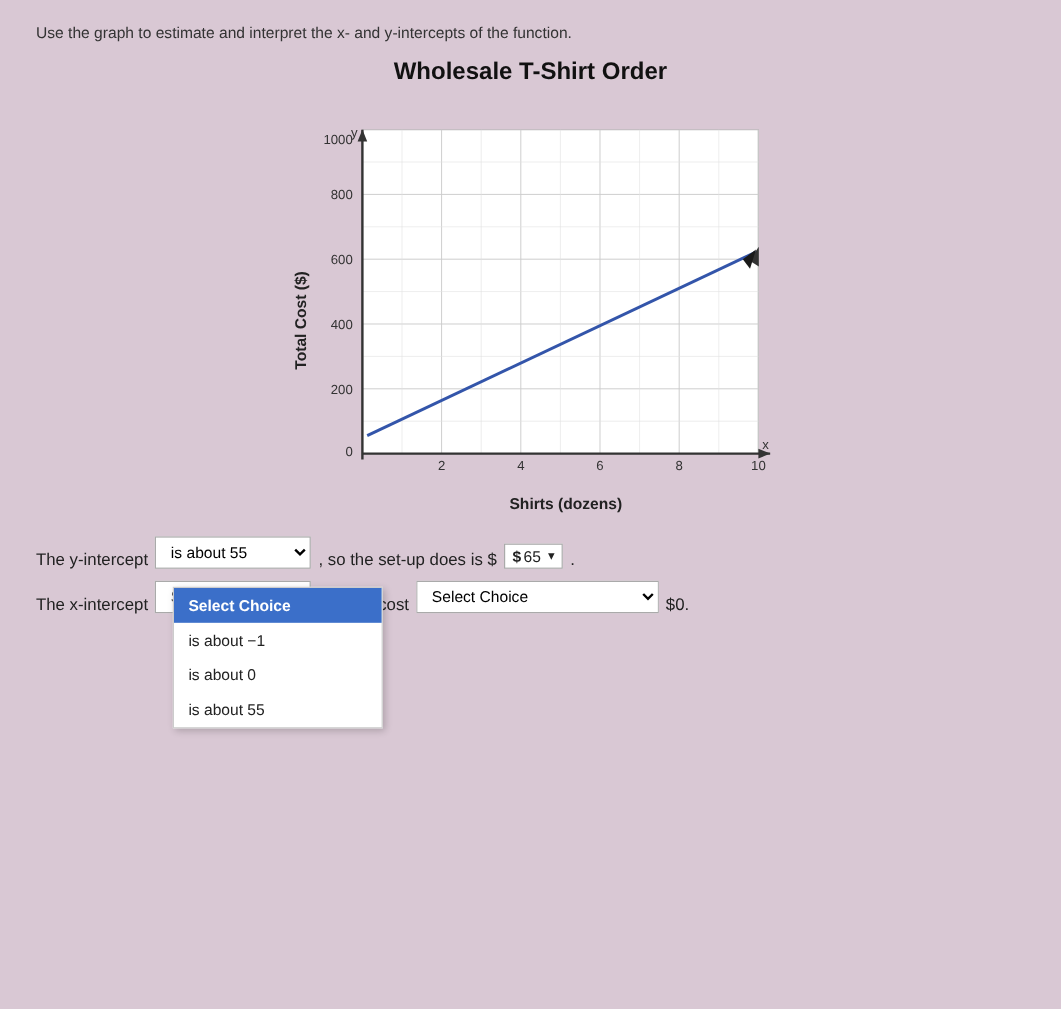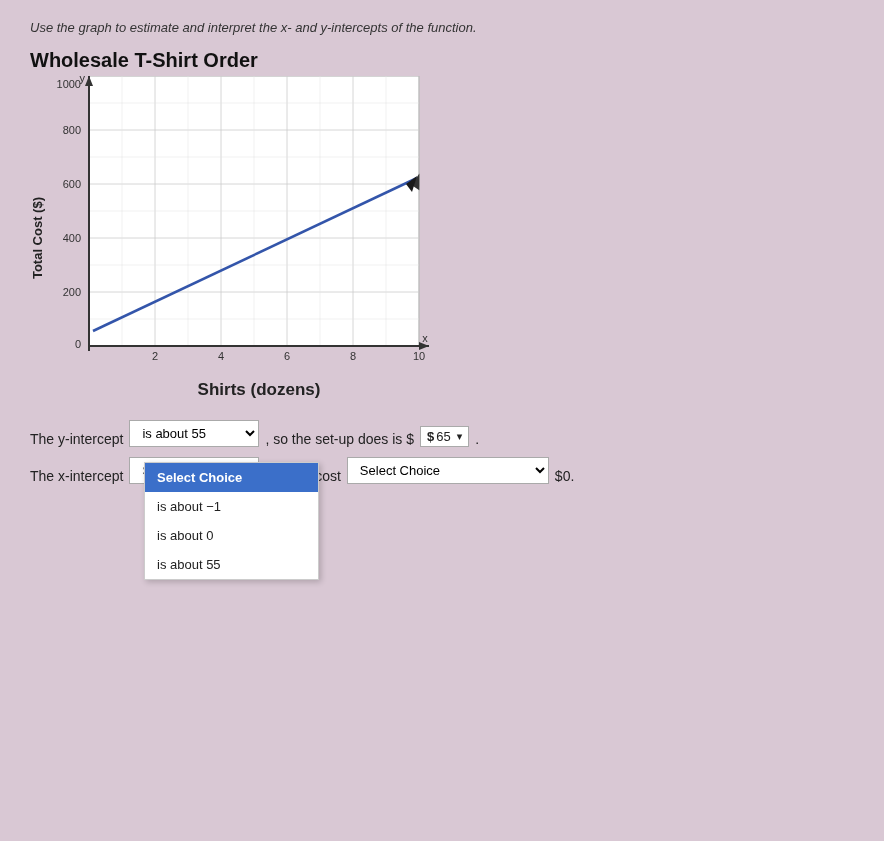--- a/index.html
+++ b/index.html
@@ -9,27 +9,27 @@
       width: 884px;
       min-height: 841px;
       padding: 20px 30px;
       font-size: 14px;
       color: #222;
     }
     .instructions {
       font-size: 13px;
       color: #333;
       margin-bottom: 14px;
-      font-style: italic;
     }
     .chart-area {
       display: flex;
       flex-direction: column;
-      align-items: flex-start;
+      align-items: center;
       margin-bottom: 20px;
+      gap: 32px;
     }
     .chart-title {
       font-size: 20px;
       font-weight: bold;
       margin-bottom: 4px;
       color: #111;
     }
     .chart-wrapper {
       display: flex;
       align-items: center;
@@ -45,21 +45,21 @@
     .graph-container {
       position: relative;
       width: 380px;
       height: 300px;
     }
     svg.graph {
       width: 100%;
       height: 100%;
     }
     .x-axis-label {
-      font-size: 17px;
+      font-size: 13px;
       font-weight: bold;
       text-align: center;
       margin-top: 4px;
       margin-left: 40px;
     }
     
     .intercept-section {
       margin-top: 10px;
       position: relative;
     }

